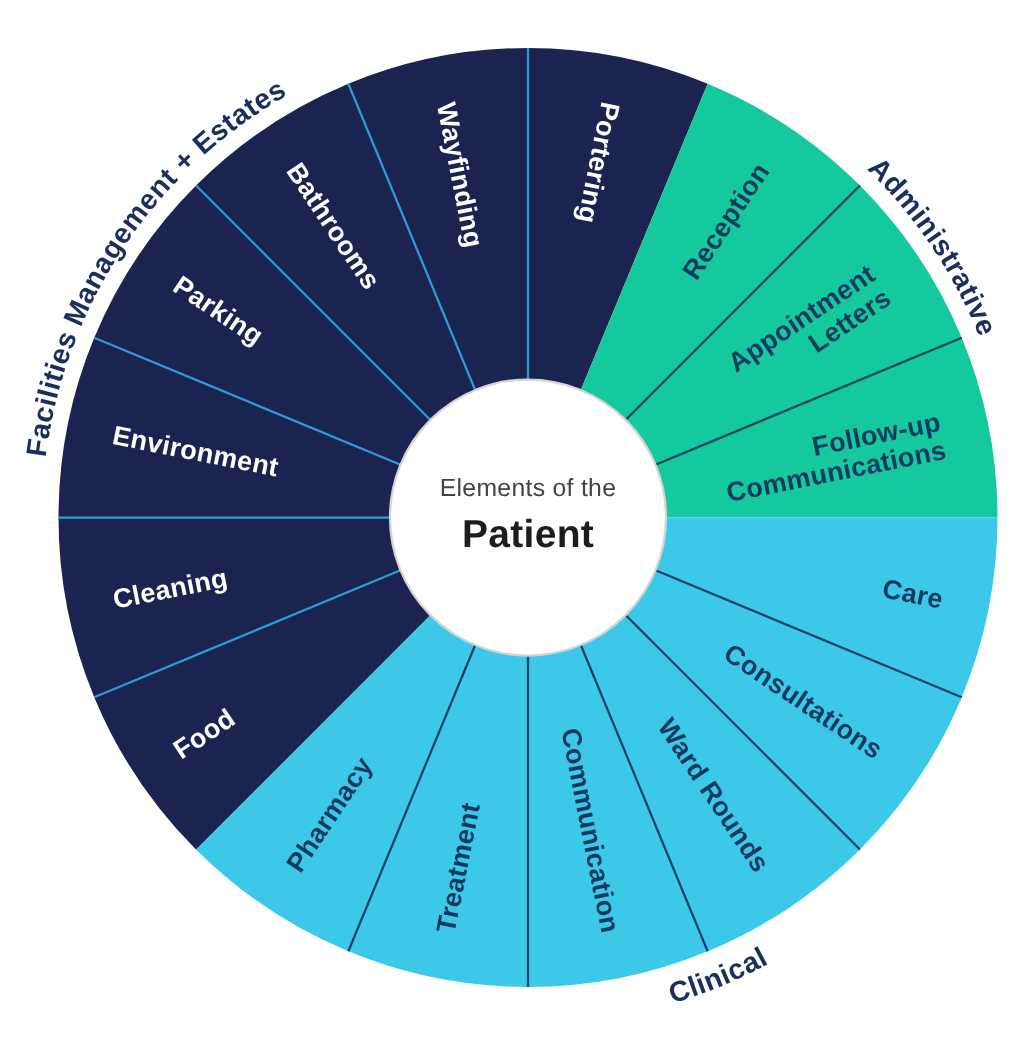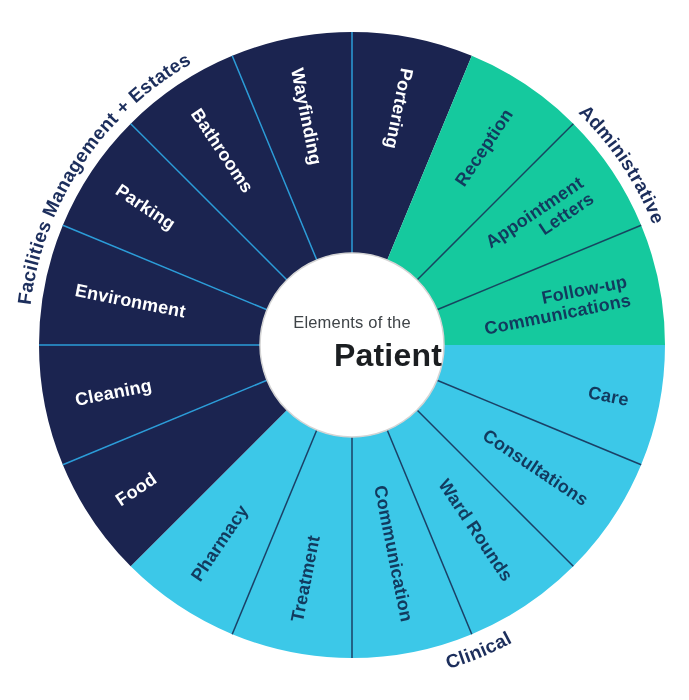--- a/index.html
+++ b/index.html
@@ -22,26 +22,25 @@
     width: 180px;
     pointer-events: none;
   }
   .center-label .sub {
     font-size: 16.5px;
     color: #3f4448;
     letter-spacing: 0.2px;
     margin-bottom: 6px;
   }
   .center-label .main {
-    font-size: 32px;
+    font-size: 26px;
     font-weight: bold;
     color: #1b1e21;
     line-height: 1.12;
     letter-spacing: 0.2px;
-    text-align: right;
   }
 </style>
 </head>
 <body>
 
 <div class="stage">
   <svg id="wheel" width="689" height="700" viewBox="0 0 689 700">
       <path d="M 352.00 32.00 A 313 313 0 0 1 471.78 55.83 L 387.21 260.00 A 92 92 0 0 0 352.00 253.00 Z" fill="#1b2450"></path>
       <path d="M 471.78 55.83 A 313 313 0 0 1 573.32 123.68 L 417.05 279.95 A 92 92 0 0 0 387.21 260.00 Z" fill="#15c99e"></path>
       <path d="M 573.32 123.68 A 313 313 0 0 1 641.17 225.22 L 437.00 309.79 A 92 92 0 0 0 417.05 279.95 Z" fill="#15c99e"></path>

